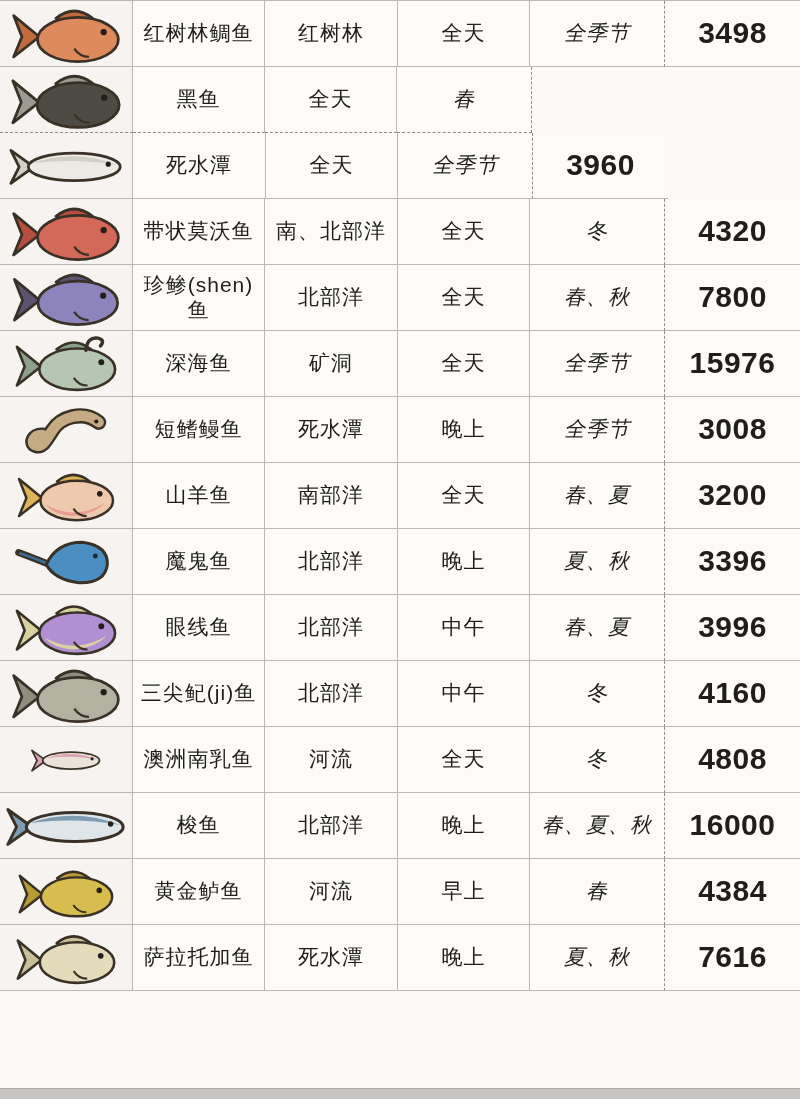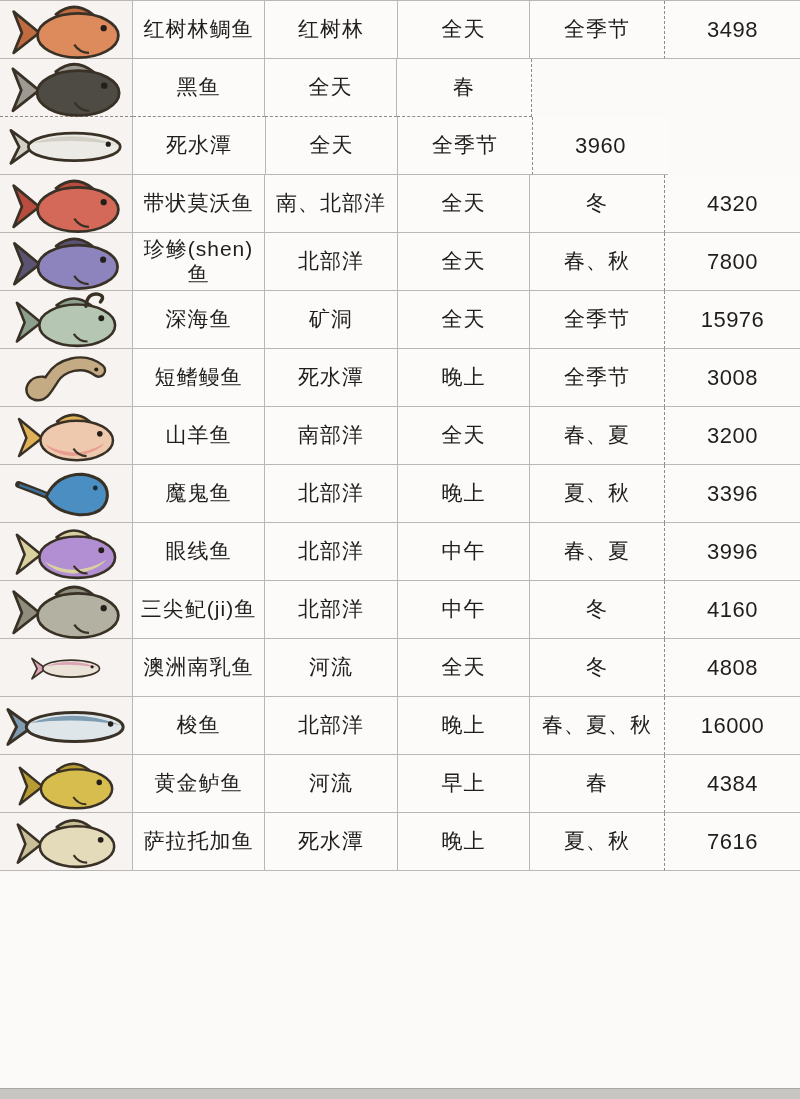--- a/index.html
+++ b/index.html
@@ -1,32 +1,32 @@
 <!DOCTYPE html>
 <html><head>
 <meta charset="utf-8">
 <style>
   * { margin:0; padding:0; box-sizing:border-box; }
   html,body { width:800px; background:#e9e8e5; }
   body { font-family:"Liberation Sans","DejaVu Sans",sans-serif; }
   .page { width:800px; height:1099px; background:#fbfaf8; overflow:hidden; position:relative; }
   .fish-table { width:800px; border-top:1px solid #b9b8b4; }
-  .row { display:flex; height:58px; }
+  .row { display:flex; height:66px; }
   .cell {
     display:flex; align-items:center; justify-content:center;
     border-right:1px solid #b9b8b4; border-bottom:1px solid #b9b8b4;
     color:#1f1e1c; font-size:21px; letter-spacing:1px; text-align:center;
     background:#fcfbf9; line-height:1.15; padding:2px 4px;
   }
   .c-img    { flex:0 0 133px; background:#f6f3f0; padding:0; }
   .c-name   { flex:0 0 132px; }
   .c-loc    { flex:0 0 133px; }
   .c-time   { flex:0 0 132px; }
-  .c-season { flex:0 0 135px; border-right:1px dashed #8d8c88; }
-  .c-price  { flex:0 0 135px; border-right:none; font-size:22px; letter-spacing:0.5px; }
+  .c-season { flex:0 0 135px; border-right:1px dashed #8d8c88;font-style:italic; }
+  .c-price  { flex:0 0 135px; border-right:none; font-size:30px; letter-spacing:0.5px;font-weight:bold; }
   
   .row:nth-child(2) .cell { border-bottom:1px dashed #8d8c88; }
   .fish-icon { display:flex; align-items:center; justify-content:center; width:100%; height:100%; }
   .fish-icon svg { display:block; }
   .bottom-edge { position:absolute; left:0; bottom:0; width:800px; height:11px; background:#c7c6c3; border-top:1px solid #a9a8a4; }
 </style>
 </head>
 <body>
 
 <div class="page">

